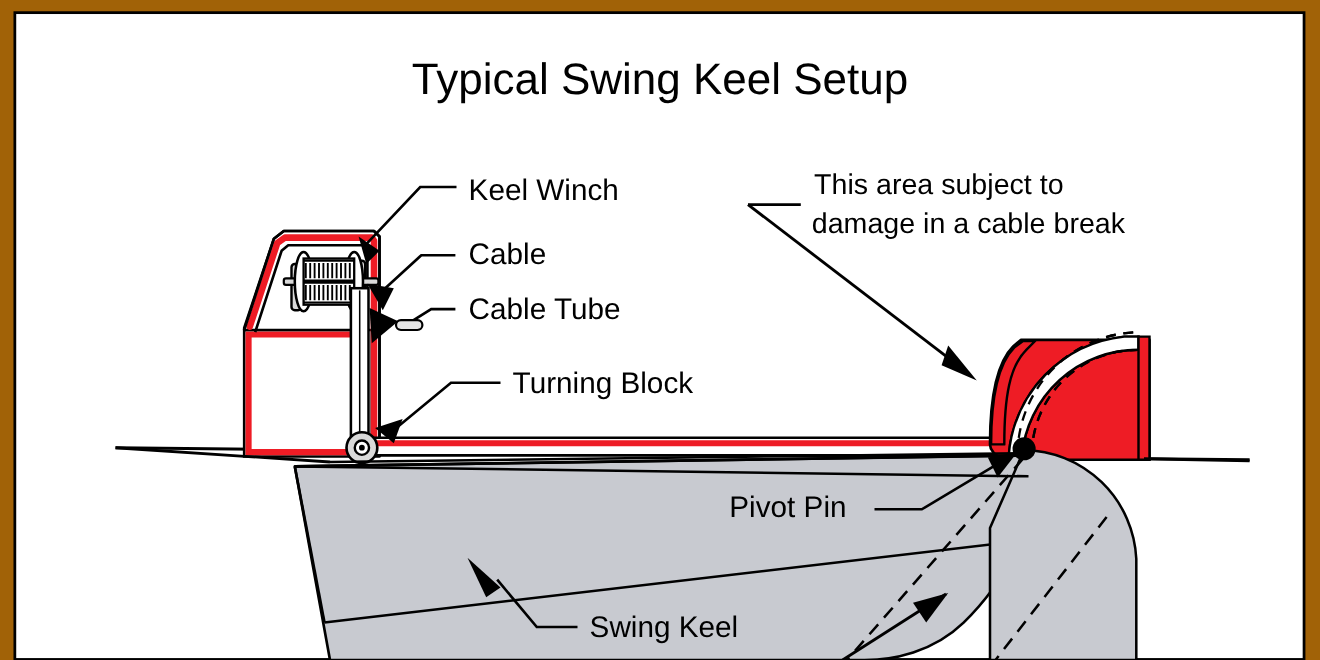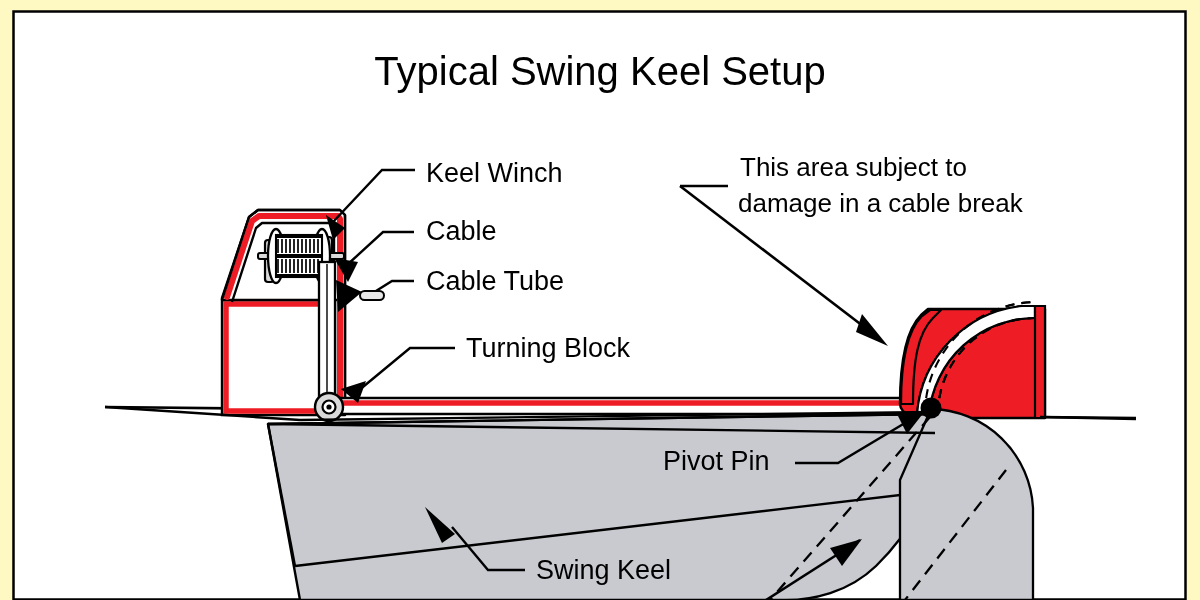--- a/index.html
+++ b/index.html
@@ -6,21 +6,21 @@
   html,body{margin:0;padding:0;background:#ffffff;}
   body{
     width:1200px;height:600px;
     font-family:"Liberation Sans", sans-serif;
     overflow:hidden;
     position:relative;
   }
   #diagram-root{
     position:relative;
     width:1200px;height:600px;
-    background:#fef9c3;
+    background:#a16207;
   }
   svg#diagram-svg{
     position:absolute;left:0;top:0;
     width:1200px;height:600px;
     display:block;
   }
   .lbl{
     font-family:"Liberation Sans", sans-serif;
     fill:#000000;
     font-weight:400;

